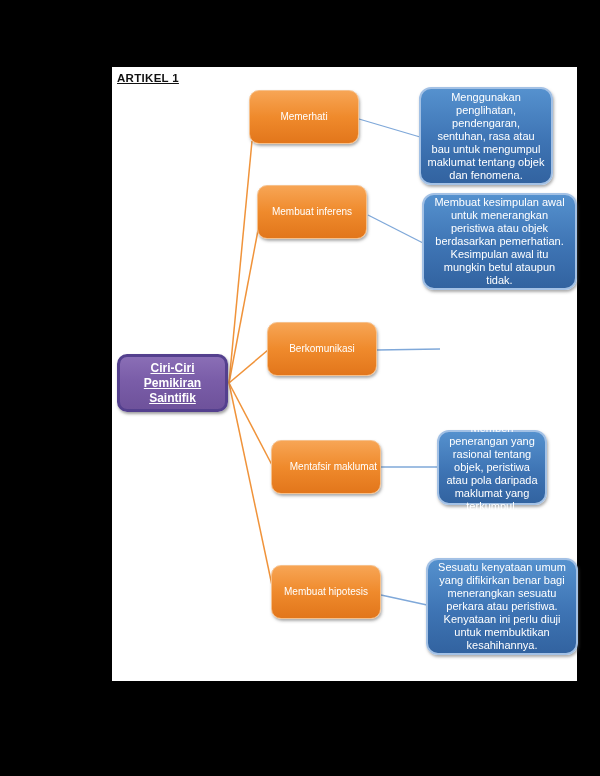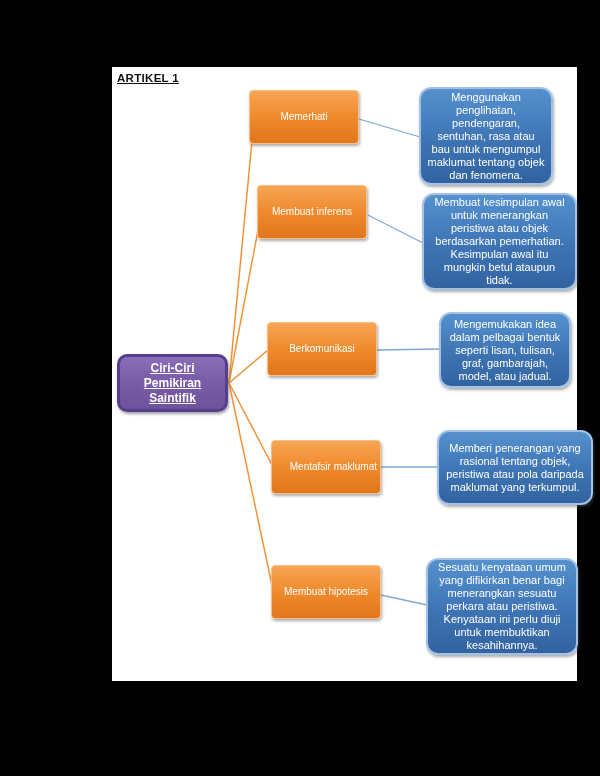--- a/index.html
+++ b/index.html
@@ -47,21 +47,21 @@
     box-shadow:1px 2px 3px rgba(80,80,80,0.55);
     font-size:12px;
     font-weight:bold;
     line-height:15px;
     text-decoration:underline;
     padding:15px;
   }
   .branch-node{
     width:110px;height:54px;
     border:1px solid #F6C08B;
-    border-radius:4px;
+    border-radius:10px;
     background:linear-gradient(180deg,#F7A555 0%,#EF8A2C 50%,#E2761B 100%);
     box-shadow:1px 2px 3px rgba(90,90,90,0.5);
     font-size:10px;
     line-height:12px;
     padding:3px;
   }
   .desc-node{
     border:2px solid #A3C1E5;
     border-radius:12px;
     background:linear-gradient(180deg,#5591CE 0%,#3E74B4 55%,#3263A0 100%);
@@ -71,21 +71,21 @@
     padding:12px 6px;
   }
   .b1{left:137px;top:23px;}
   .b2{left:145px;top:118px;}
   .b3{left:155px;top:255px;}
   .b4{left:159px;top:373px;justify-content:flex-end;}
   .b5{left:159px;top:498px;}
   .d1{left:307px;top:20px;width:134px;height:98px;}
   .d2{left:310px;top:126px;width:155px;height:97px;}
   .d3{left:327px;top:245px;width:132px;height:76px;}
-  .d4{left:325px;top:363px;width:156px;height:75px;}
+  .d4{left:325px;top:363px;width:110px;height:75px;}
   .d5{left:314px;top:491px;width:152px;height:97px;}
 </style>
 </head>
 <body>
 
 <div class="viewport">
   <div class="doc-page">
 
     <div class="heading">ARTIKEL 1</div>
 
@@ -118,23 +118,20 @@
     <div class="node branch-node b2">
       <span>Membuat inferens</span>
     </div>
     <div class="node desc-node d2">
       <span>Membuat kesimpulan awal untuk menerangkan peristiwa atau objek berdasarkan pemerhatian. Kesimpulan awal itu mungkin betul ataupun tidak.</span>
     </div>
 
     <div class="node branch-node b3">
       <span>Berkomunikasi</span>
     </div>
-    <div class="node desc-node d3">
-      <span>Mengemukakan idea dalam pelbagai bentuk seperti lisan, tulisan, graf, gambarajah, model, atau jadual.</span>
-    </div>
 
     <div class="node branch-node b4">
       <span>Mentafsir maklumat</span>
     </div>
     <div class="node desc-node d4">
       <span>Memberi penerangan yang rasional tentang objek, peristiwa atau pola daripada maklumat yang terkumpul.</span>
     </div>
 
     <div class="node branch-node b5">
       <span>Membuat hipotesis</span>

